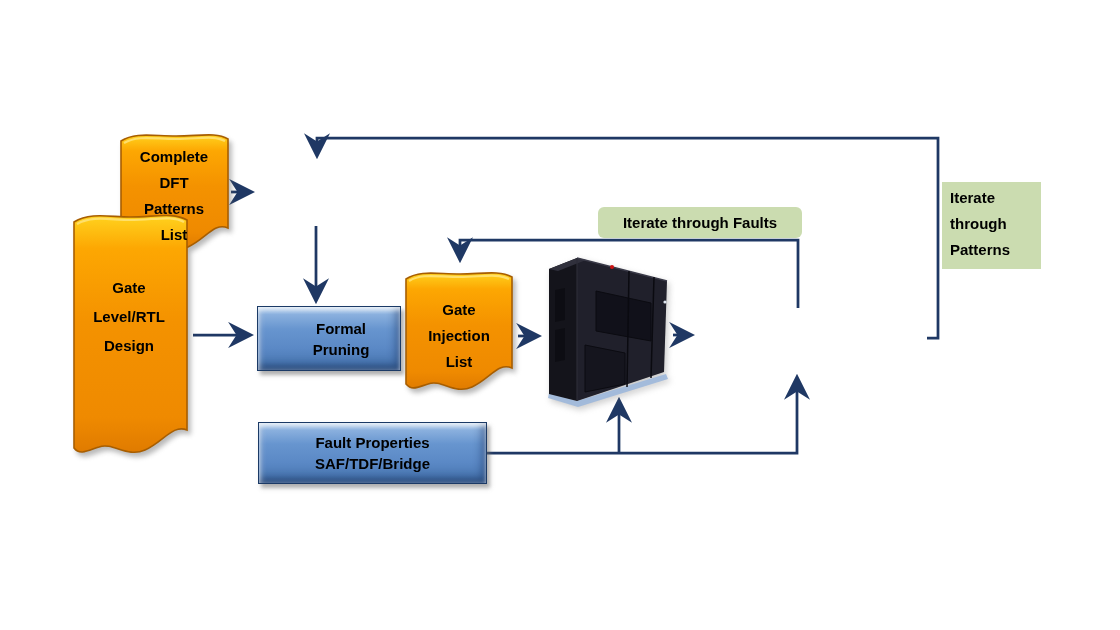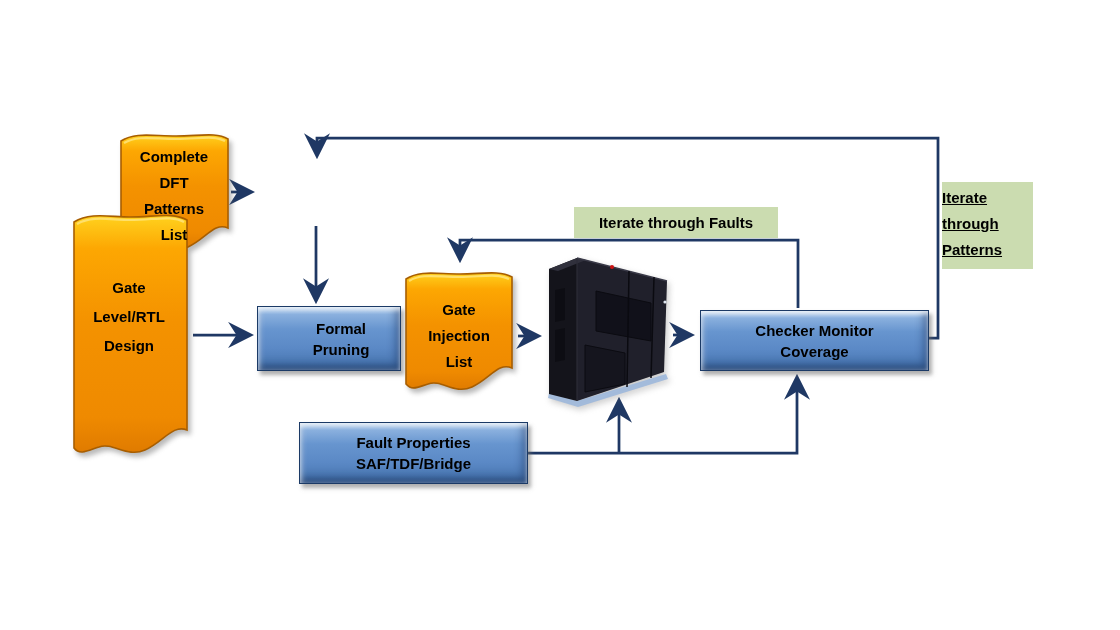--- a/index.html
+++ b/index.html
@@ -23,21 +23,21 @@
       inset 0 3px 4px rgba(255,255,255,.65),
       inset 3px 0 5px rgba(255,255,255,.30),
       inset -4px -5px 8px rgba(15,40,85,.50),
       3px 4px 4px rgba(110,110,110,.55);
   }
   .annotation{
     position:absolute;background:#cbdcb0;color:#000;font-weight:bold;
     white-space:pre-line;font-size:15px;
   }
   .annotation.single{display:flex;align-items:center;justify-content:center;}
-  .annotation.multi{line-height:26px;padding:3px 0 0 0;text-align:left;text-decoration:underline;}
+  .annotation.multi{line-height:26px;padding:3px 0 0 8px;text-align:left;}
 </style>
 </head>
 <body>
 
 <div class="stage">
 
   <svg width="1120" height="630" viewBox="0 0 1120 630">
     <defs>
       <marker id="arw" viewBox="0 0 10 10" refX="8" refY="5" markerWidth="9.5" markerHeight="9.5" orient="auto">
         <path d="M0,0 L10,5 L0,10 L3.2,5 Z" fill="#1f3864"></path>
@@ -100,23 +100,21 @@
 List</div>
   <div class="node-label doc-label" style="left:70px;top:273px;width:118px;line-height:29px;">Gate
 Level/RTL
 Design</div>
   <div class="node-label doc-label" style="left:403px;top:297px;width:112px;">Gate
 Injection
 List</div>
 
   <div class="process" style="left:257px;top:306px;width:118px;height:63px;padding-left:24px;">Formal
 Pruning</div>
-  <div class="process" style="left:700px;top:310px;width:227px;height:59px;">Checker Monitor
-Coverage</div>
-  <div class="process" style="left:258px;top:422px;width:227px;height:60px;margin-left:41px;">Fault Properties
+  <div class="process" style="left:258px;top:422px;width:227px;height:60px;">Fault Properties
 SAF/TDF/Bridge</div>
 
-  <div class="annotation single" style="left:574px;top:207px;width:204px;height:31px;">Iterate through Faults</div>
+  <div class="annotation single" style="left:598px;top:207px;width:204px;height:31px;border-radius:6px;">Iterate through Faults</div>
   <div class="annotation multi" style="left:942px;top:182px;width:91px;height:84px;">Iterate
 through
 Patterns</div>
 
 </div>
 
 </body></html>

